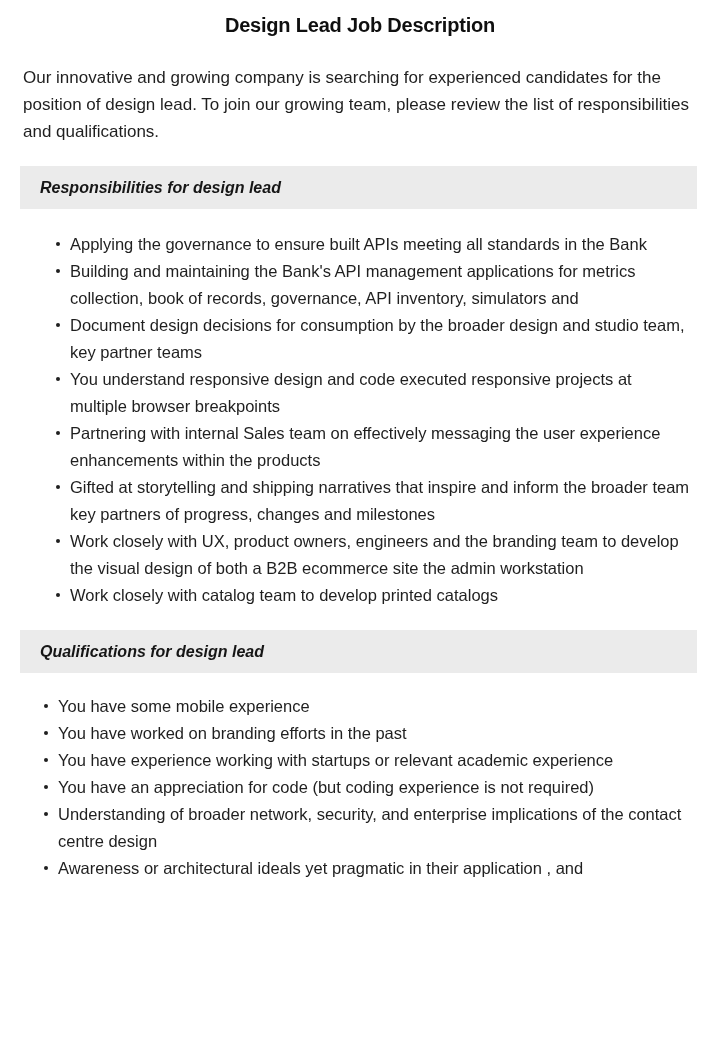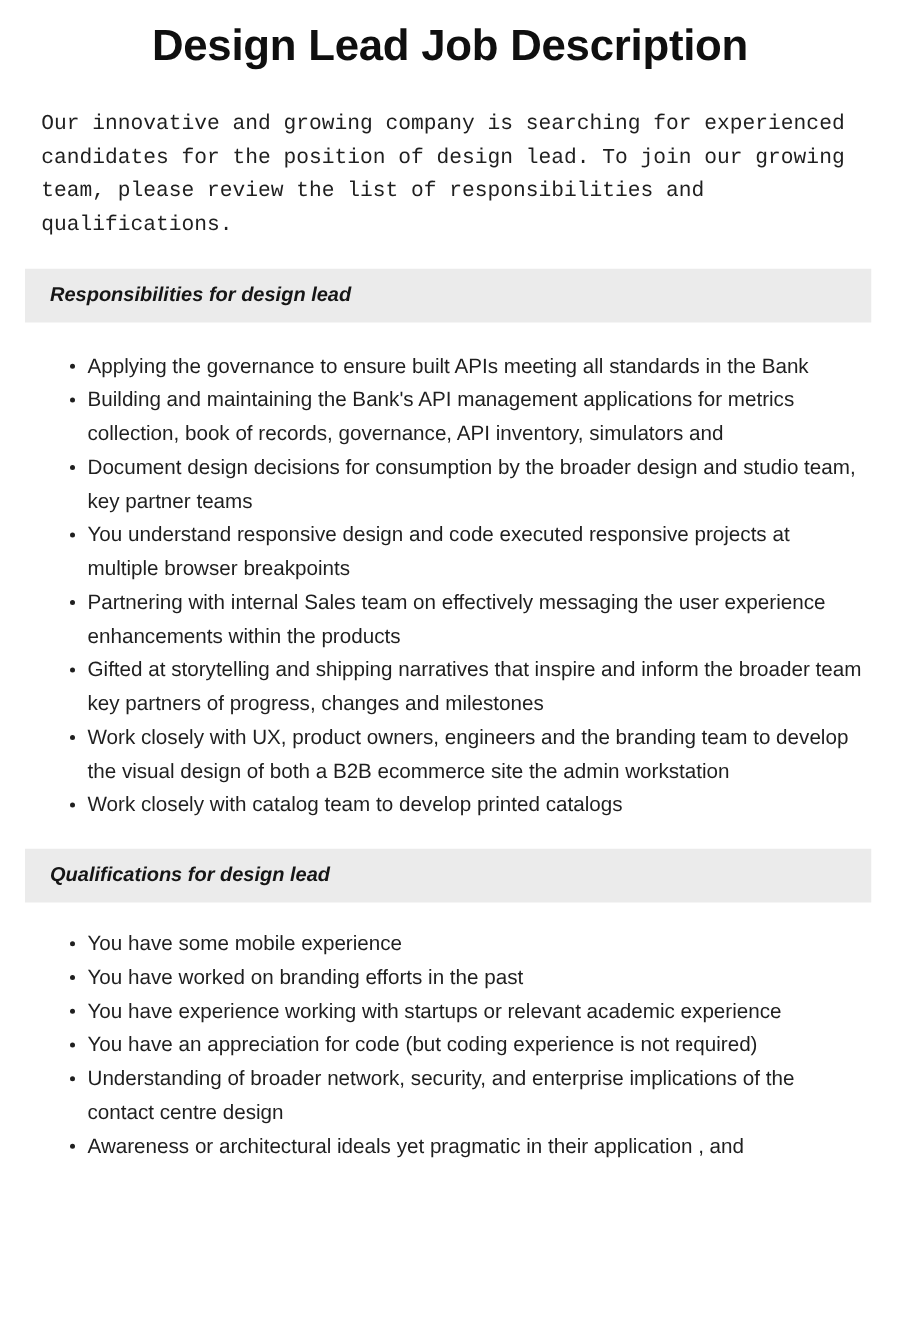--- a/index.html
+++ b/index.html
@@ -17,39 +17,38 @@
     overflow-x: hidden;
   }
   .page {
     width: 720px;
     position: relative;
     padding: 0;
   }
 
   
   .doc-title {
-    margin: 12px;
+    margin: 0;
     padding: 6px 20px 0 20px;
     text-align: center;
-    font-size: 35px;
+    font-size: 20px;
     line-height: 38px;
     font-weight: bold;
     letter-spacing: -0.2px;
     color: #0f0f0f;
   }
 
   
   .intro {
-    margin: 12px;
+    margin: 2px;
     padding: 18px 27px 0 21px;
     font-size: 17px;
     line-height: 27px;
     color: #1f1f1f;
     text-align: left;
-    font-family: Liberation Mono, monospace;
   }
 
   
   .section {
     margin: 0;
     padding: 0;
   }
   .section-header {
     background: #ebebeb;
     margin: 21px 23px 0 20px;
@@ -69,21 +68,21 @@
   ul.bullets {
     margin: 0;
     padding: 0;
     list-style: none;
   }
   ul.bullets.responsibilities {
     padding: 22px 27px 0 0;
     margin-left: 12px;
   }
   ul.bullets.qualifications {
-    padding: 20px 27px 0 12px;
+    padding: 20px 27px 0 0;
   }
   ul.bullets li {
     position: relative;
     margin: 0 0 0 58px;
     padding: 0 0 0 0;
     font-size: 16.5px;
     line-height: 27px;
     color: #1f1f1f;
   }
   ul.bullets li::before {

